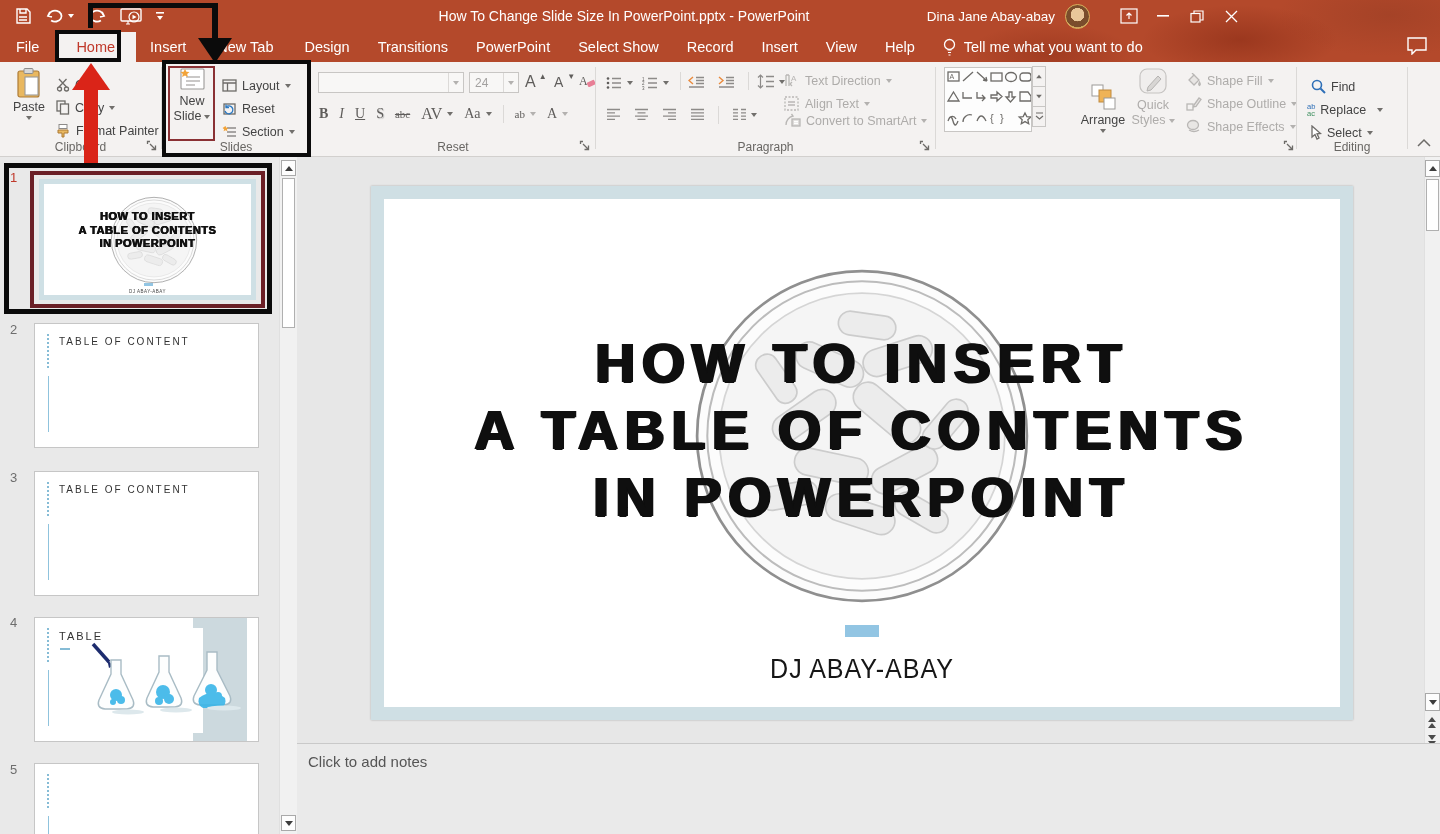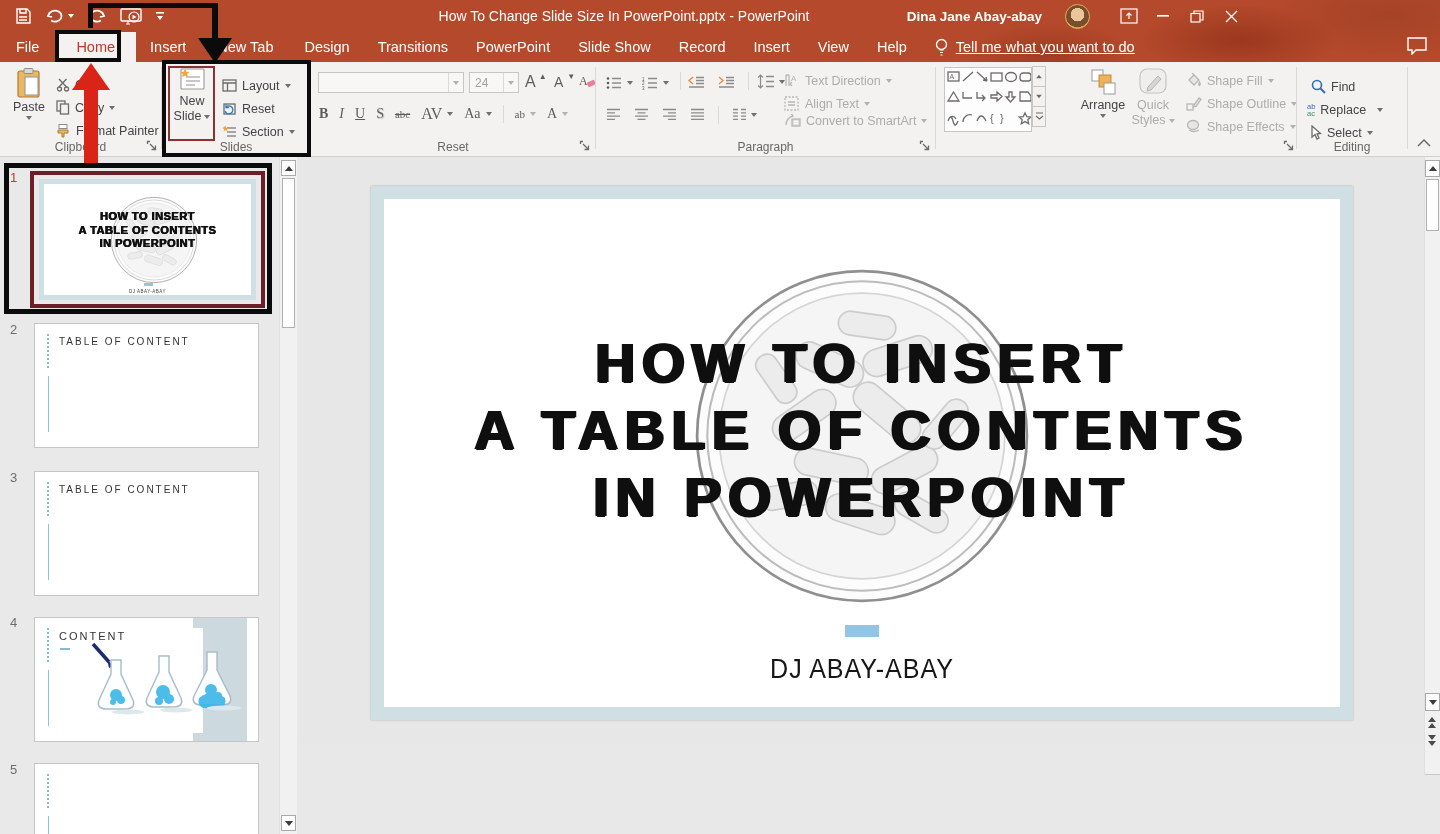--- a/index.html
+++ b/index.html
@@ -13,31 +13,31 @@
     background-image:
       radial-gradient(ellipse 140px 50px at 1240px 40px, rgba(125,35,15,.45), transparent 70%),
       radial-gradient(ellipse 120px 45px at 1050px 55px, rgba(125,35,15,.35), transparent 70%),
       radial-gradient(ellipse 160px 60px at 1390px 15px, rgba(150,60,35,.5), transparent 70%);
   }
   .titlebar { position:absolute; left:0; top:0; width:1248px; height:32px; color:#fff; }
   .qat { position:absolute; left:14px; top:4px; display:flex; align-items:center; gap:14px; height:24px; }
   .qat .ic { display:flex; align-items:center; }
   .doc-title { position:absolute; left:0; right:0; top:0; height:32px; line-height:32px; text-align:center; font-size:14px; color:#fff; }
   .tb-right { position:absolute; right:0; top:0; height:32px; display:flex; align-items:center; }
-  .user-name { font-size:13.5px; color:#fff; margin-right:23px;font-weight:bold; }
+  .user-name { font-size:13.5px; color:#fff; margin-right:10px; }
   .avatar { width:25px; height:25px; border-radius:50%; margin-right:22px;
     background:radial-gradient(circle at 50% 42%, #e9c79a 0 38%, #7a4d2c 39% 70%, #caa05c 71%);
     border:1.5px solid #d8b25e; }
   .winbtn { width:34px; height:32px; display:flex; align-items:center; justify-content:center; }
 
   
   .tabrow { position:absolute; left:0; top:32px; width:1440px; height:30px; display:flex; align-items:stretch; color:#fff; font-size:14.5px; }
   .tab { padding:0 14px; line-height:30px; white-space:nowrap; }
   .tab.active { background:#f4f2f1; color:#c0392b; }
-  .tellme { display:flex; align-items:center; gap:8px; margin-left:14px;text-decoration:underline; }
+  .tellme { display:flex; align-items:center; gap:8px; margin-left:14px; }
   .comments-ic { position:absolute; right:12px; top:36px; }
 
   
   .ribbon { position:absolute; left:0; top:62px; width:1440px; height:95px; background:#f4f2f1; border-bottom:1px solid #d2d0ce; font-size:12.5px; color:#444; }
   .grp { position:absolute; top:0; height:95px; }
   .grp-label { position:absolute; bottom:3px; left:0; right:0; text-align:center; font-size:12px; color:#696764; }
   .sep { position:absolute; top:5px; height:82px; width:1px; background:#dbd9d7; }
   .bigbtn { position:absolute; width:46px; display:flex; flex-direction:column; align-items:center; gap:2px; text-align:center; line-height:13px; }
   .smrow { position:absolute; height:21px; display:flex; align-items:center; gap:5px; white-space:nowrap; }
   .caret { width:0; height:0; border-left:3.5px solid transparent; border-right:3.5px solid transparent; border-top:4px solid #716f6c; display:inline-block; }
@@ -224,21 +224,21 @@
   </div>
 
   <div class="tabrow">
     <span class="tab" style="padding:0 16px">File</span>
     <span class="tab active" style="padding:0 21px">Home</span>
     <span class="tab">Insert</span>
     <span class="tab" style="padding:0 17px">New Tab</span>
     <span class="tab">Design</span>
     <span class="tab">Transitions</span>
     <span class="tab">PowerPoint</span>
-    <span class="tab">Slide Show</span>
+    <span class="tab">Select Show</span>
     <span class="tab">Record</span>
     <span class="tab">Insert</span>
     <span class="tab">View</span>
     <span class="tab">Help</span>
     <span class="tellme">
       <svg width="13" height="19" viewBox="0 0 13 19">
           <circle cx="6.5" cy="6.5" r="5" stroke="#fff" fill="none" stroke-width="1.3"></circle>
           <path d="M4.5 12 h4 M5 14.5 h3 M5.5 17 h2" stroke="#fff" stroke-width="1.2"></path>
         </svg>
       <span>Tell me what you want to do</span>
@@ -513,21 +513,21 @@
           </span>
         <span class="gbtn">
             <span class="tri-dn" style="border-top-color:#6d6b68;transform:scale(.7)"></span>
           </span>
         <span class="gbtn">
           <svg width="9" height="9" viewBox="0 0 9 9">
               <path d="M1 1 h7 M1 4 L4.5 7 L8 4" stroke="#6d6b68" fill="none" stroke-width="1.2"></path>
             </svg>
         </span>
       </div>
-      <div class="bigbtn" style="left:144px;top:5px">
+      <div class="bigbtn" style="left:144px;top:20px">
         <svg width="30" height="30" viewBox="0 0 30 30">
           <rect x="4" y="3" width="11" height="11" fill="#fff" stroke="#9c9a98"></rect>
           <rect x="11" y="8" width="12" height="12" fill="#efb357" stroke="#c08a3e"></rect>
           <rect x="16" y="16" width="11" height="11" fill="#fff" stroke="#9c9a98"></rect>
         </svg>
         <span>Arrange</span>
         <span class="caret"></span>
       </div>
       <div class="bigbtn dis" style="left:194px;top:5px">
         <svg width="34" height="30" viewBox="0 0 34 30">
@@ -636,21 +636,21 @@
   <div class="thumb" style="left:34px;top:471px;width:225px;height:125px">
     <span class="ttitle">TABLE OF CONTENT</span>
     <span class="vdeco-dot" style="top:10px;height:36px"></span>
     <span class="vdeco-line" style="top:52px;height:56px"></span>
   </div>
 
   <span class="snum" style="left:10px;top:615px">4</span>
   <div class="thumb" style="left:34px;top:617px;width:225px;height:125px">
     <span class="abs" style="left:158px;top:0;width:54px;height:125px;background:#ccd9de"></span>
     <span class="abs" style="left:20px;top:10px;width:148px;height:105px;background:#fff"></span>
-    <span class="ttitle" style="font-size:11px">CONTENT</span>
+    <span class="ttitle" style="font-size:11px">TABLE</span>
     <span class="abs" style="left:25px;top:30px;width:10px;height:2px;background:#86bcd6"></span>
     <span class="vdeco-dot" style="top:10px;height:36px"></span>
     <span class="vdeco-line" style="top:52px;height:56px"></span>
     <svg class="abs" style="left:36px;top:22px" width="175" height="90" viewBox="0 0 175 90">
         <use href="#flasks"></use>
       </svg>
   </div>
 
   <span class="snum" style="left:10px;top:762px">5</span>
   <div class="thumb" style="left:34px;top:763px;width:225px;height:125px">
@@ -696,20 +696,23 @@
         <span class="mt up"></span>
         <span class="mt up"></span>
       </span>
     <span class="dblarr" style="top:578px">
         <span class="mt dn"></span>
         <span class="mt dn"></span>
       </span>
     <span class="abs" style="left:0;top:617px;width:16px;height:1px;background:#c9c9c9"></span>
   </div>
 
+  <div class="notes">
+    <span class="notes-text">Click to add notes</span>
+  </div>
 
   <span class="ann" style="left:88px;top:3px;width:130px;height:5px;background:#0b0b0b"></span>
   <span class="ann" style="left:88px;top:3px;width:5px;height:25px;background:#0b0b0b"></span>
   <span class="ann" style="left:212px;top:3px;width:6px;height:36px;background:#0b0b0b"></span>
   <span class="ann" style="left:198px;top:38px;width:0;height:0;border-left:17px solid transparent;border-right:17px solid transparent;border-top:25px solid #0b0b0b"></span>
 
   <span class="ann annbox" style="left:55px;top:30px;width:66px;height:32px;border-width:4px"></span>
   <span class="ann annbox" style="left:162px;top:60px;width:149px;height:97px;border-width:4px"></span>
   <span class="ann" style="left:168px;top:66px;width:47px;height:75px;border:2px solid #8a3134"></span>
 

